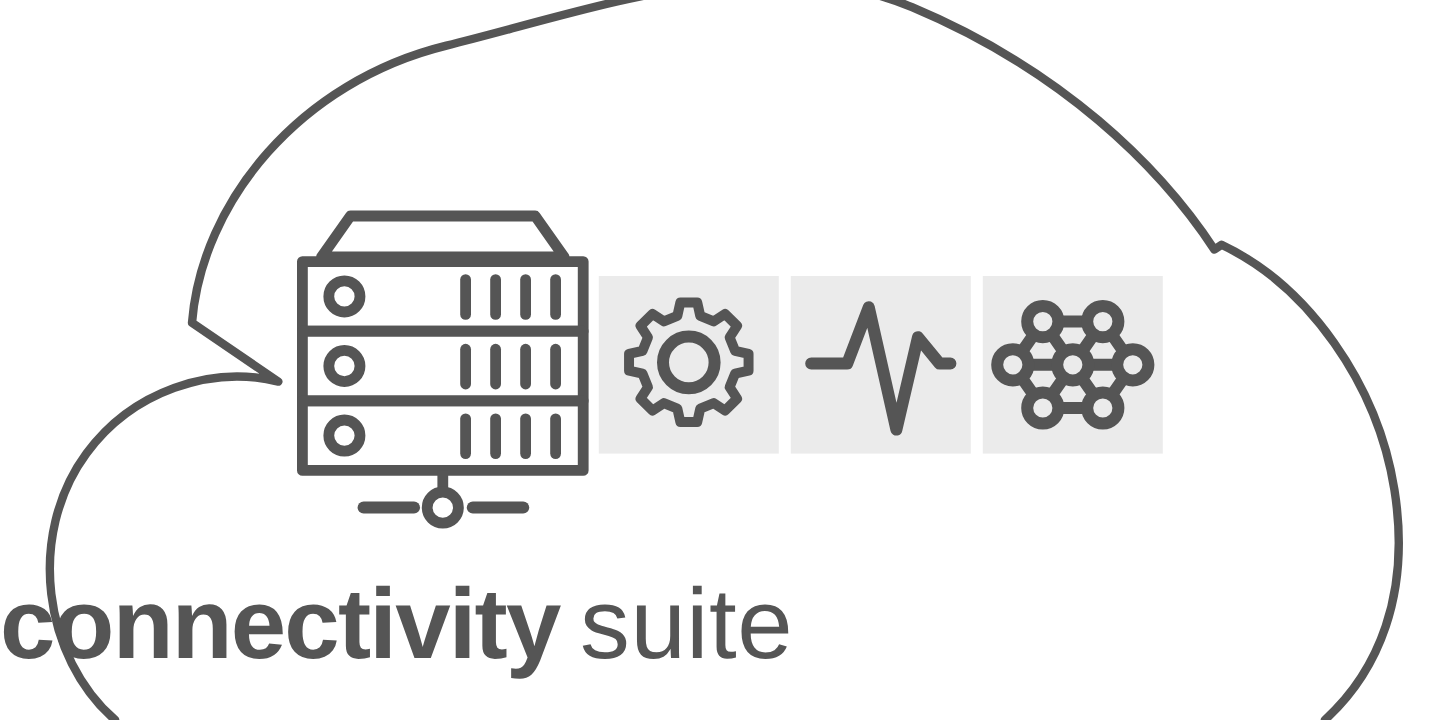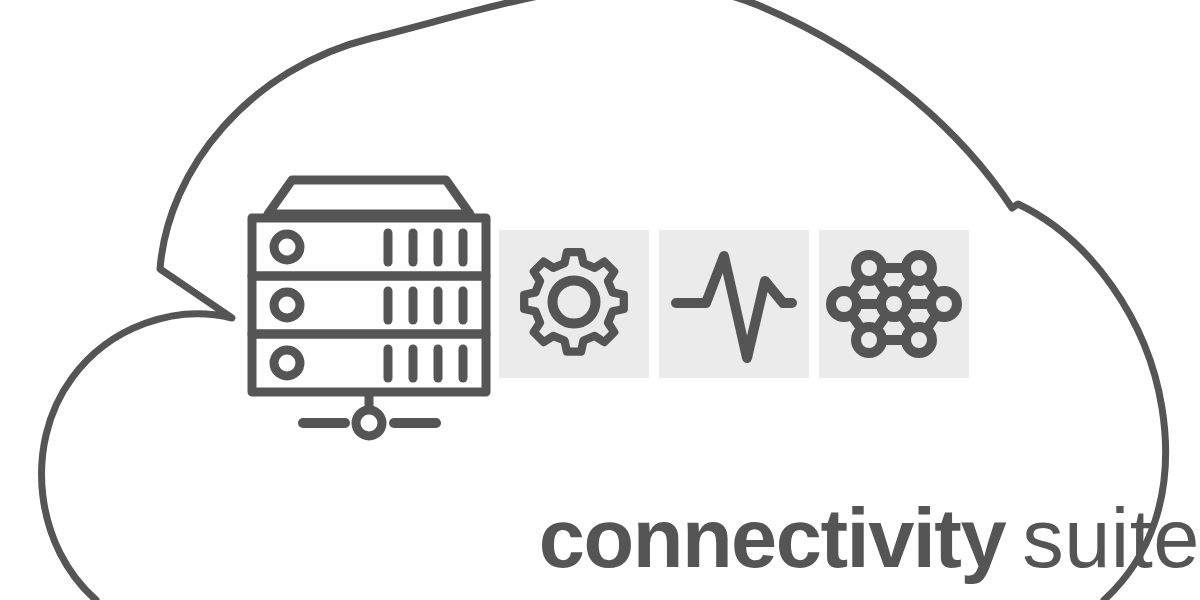--- a/index.html
+++ b/index.html
@@ -22,24 +22,24 @@
   #art-layer {
     position: absolute;
     left: 0;
     top: 0;
     width: 1200px;
     height: 600px;
   }
   .wordmark {
     position: absolute;
     left: 0;
-    top: 494px;
+    top: 475px;
     width: 1200px;
     height: 90px;
-    text-align: right;
+    text-align: left;
     white-space: nowrap;
     line-height: 90px;
     font-size: 83px;
     letter-spacing: -1.5px;
     color: #555555;
   }
   .wm-bold {
     font-weight: 700;
   }
   .wm-light {

